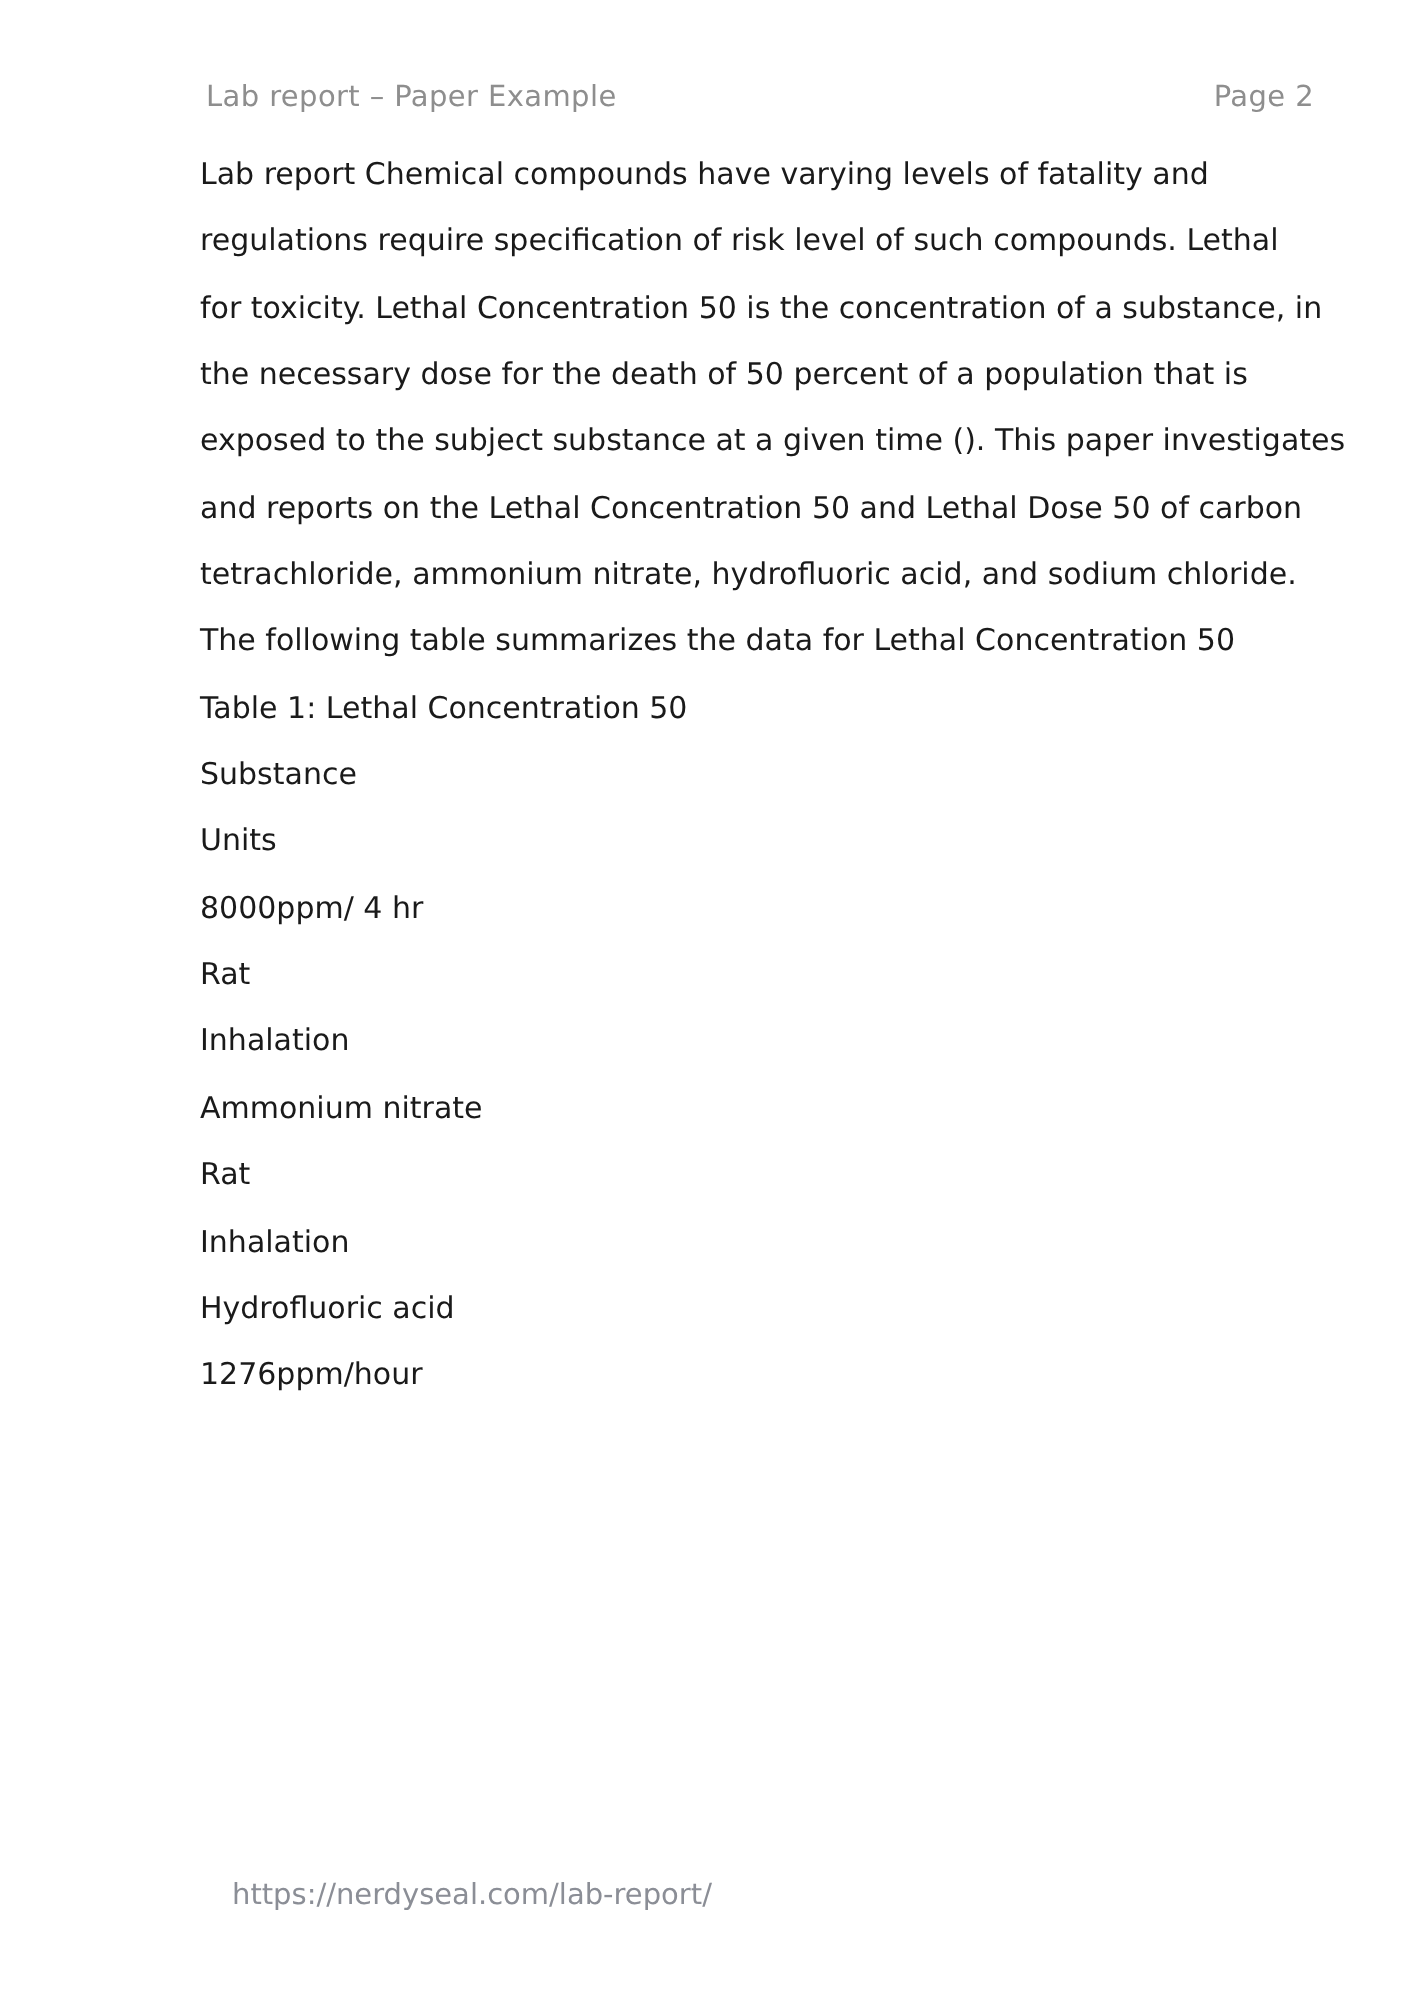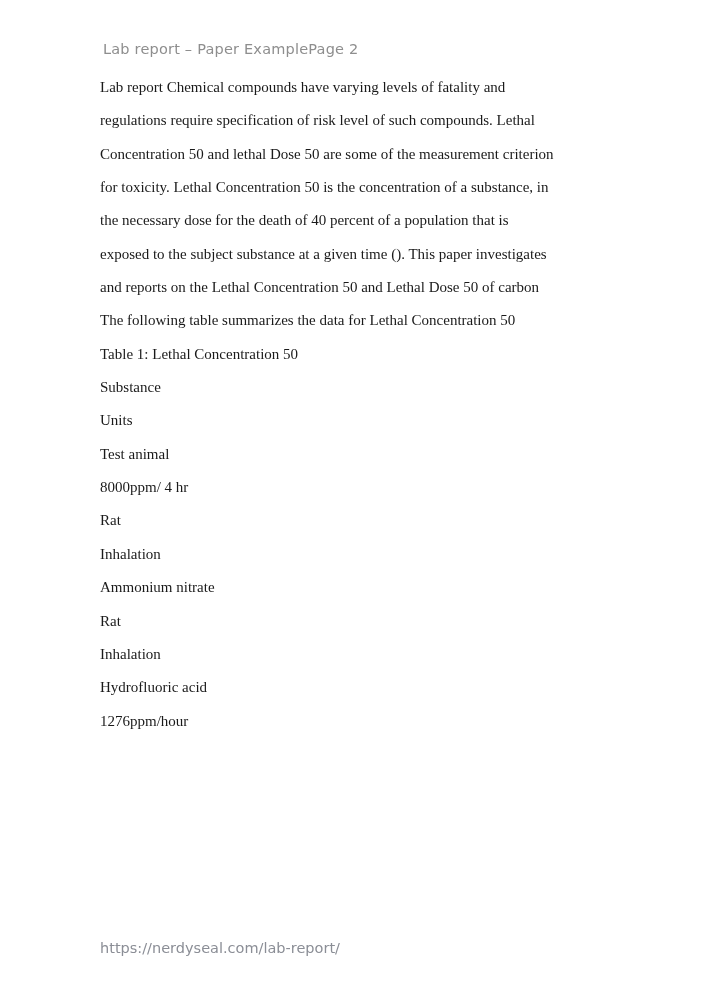--- a/index.html
+++ b/index.html
@@ -11,78 +11,78 @@
     position: relative;
     width: 704px;
     height: 1000px;
     background: #ffffff;
     font-family: "DejaVu Sans", "Liberation Sans", sans-serif;
     overflow: hidden;
   }
   .header {
     position: absolute;
     left: 103px;
-    right: 37px;
+    right: 47px;
     top: 41px;
     display: flex;
+    justify-content: space-between;
     align-items: baseline;
     font-size: 14.5px;
     color: #8e8e8e;
     letter-spacing: 0.2px;
   }
   .body-text {
     position: absolute;
     left: 100px;
     top: 71px;
     width: 560px;
     font-size: 15px;
     color: #1a1a1a;
-    font-family: Liberation Serif, serif;
   }
   .body-text .line {
     height: 33.35px;
     line-height: 33.35px;
     white-space: nowrap;
   }
   .footer {
     position: absolute;
     left: 100px;
     top: 940px;
     font-size: 14.5px;
     color: #8b8e96;
   }
   .footer a {
     color: inherit;
     text-decoration: none;
     cursor: pointer;
+    margin-left: 16px;
   }
 </style>
 </head>
 <body>
 
 <div class="page">
 
   <div class="header">
     <span>Lab report – Paper Example</span>
     <span>Page 2</span>
   </div>
 
   <div class="body-text">
     <div class="line">Lab report Chemical compounds have varying levels of fatality and</div>
     <div class="line">regulations require specification of risk level of such compounds. Lethal</div>
-    <div class="line">Concentration 50 and lethal Dose 50 are some of the measurement criterion</div>
     <div class="line">for toxicity. Lethal Concentration 50 is the concentration of a substance, in</div>
-    <div class="line">the necessary dose for the death of 40 percent of a population that is</div>
+    <div class="line">the necessary dose for the death of 50 percent of a population that is</div>
     <div class="line">exposed to the subject substance at a given time (). This paper investigates</div>
     <div class="line">and reports on the Lethal Concentration 50 and Lethal Dose 50 of carbon</div>
+    <div class="line">tetrachloride, ammonium nitrate, hydrofluoric acid, and sodium chloride.</div>
     <div class="line">The following table summarizes the data for Lethal Concentration 50</div>
     <div class="line">Table 1: Lethal Concentration 50</div>
     <div class="line">Substance</div>
     <div class="line">Units</div>
-    <div class="line">Test animal</div>
     <div class="line">8000ppm/ 4 hr</div>
     <div class="line">Rat</div>
     <div class="line">Inhalation</div>
     <div class="line">Ammonium nitrate</div>
     <div class="line">Rat</div>
     <div class="line">Inhalation</div>
     <div class="line">Hydrofluoric acid</div>
     <div class="line">1276ppm/hour</div>
   </div>
 

